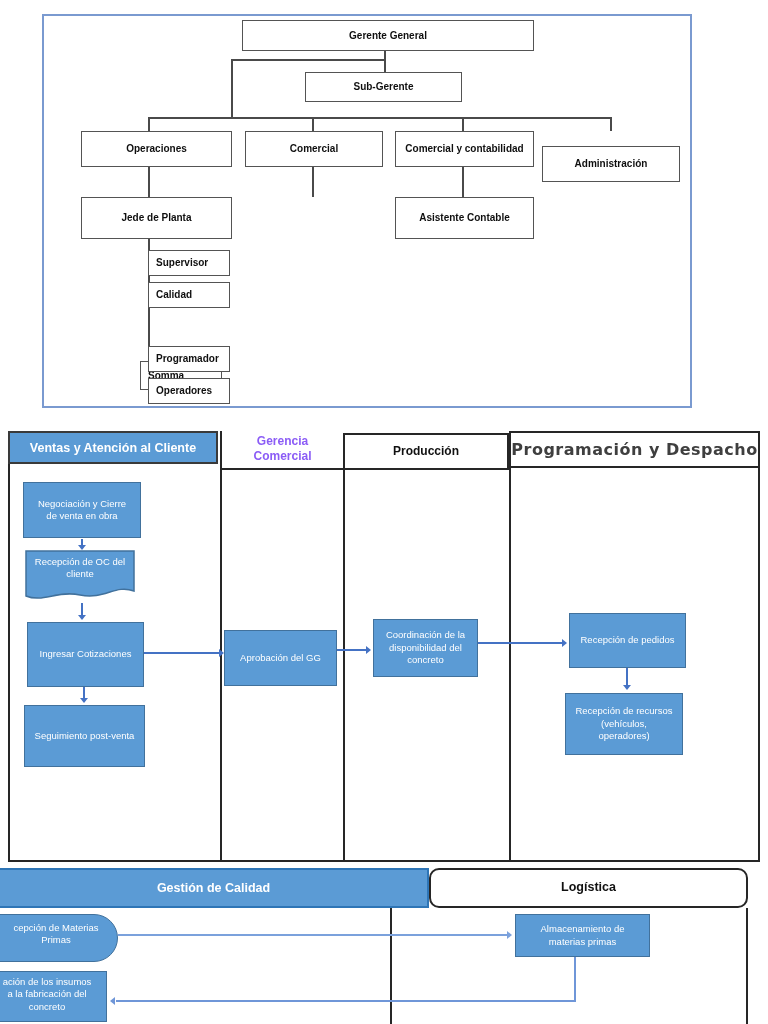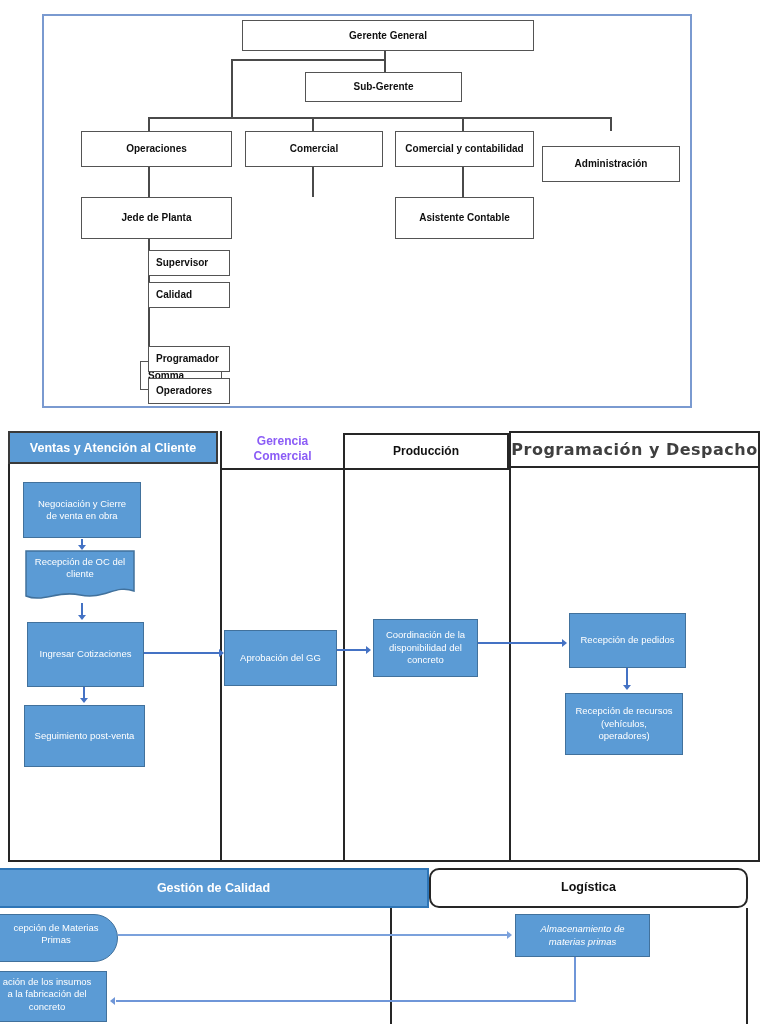--- a/index.html
+++ b/index.html
@@ -149,21 +149,21 @@
     <div class="gestion-head" style="left:0px;top:868px;width:429px;height:40px;">Gestión de Calidad</div>
     <div class="lane-head-white" style="left:429px;top:868px;width:319px;height:40px;font-size:12.5px;border-radius:10px;">Logística</div>
 
     <div class="lane-line" style="left:390px;top:908px;width:2px;height:116px;"></div>
     <div class="lane-line" style="left:746px;top:908px;width:2px;height:116px;"></div>
 
     <div class="stadium" style="left:-40px;top:914px;width:158px;height:48px;"></div>
     <div class="overlay-text pre" style="left:0px;top:922px;width:112px;">cepción de Materias
 Primas</div>
 
-    <div class="step pre" style="left:515px;top:914px;width:135px;height:43px;font-style:italic;">Almacenamiento de
+    <div class="step pre" style="left:515px;top:914px;width:135px;height:43px;">Almacenamiento de
 materias primas</div>
 
     <div class="step" style="left:-60px;top:971px;width:167px;height:51px;"></div>
     <div class="overlay-text pre" style="left:0px;top:976px;width:94px;">ación de los insumos
 a la fabricación del
 concreto</div>
 
     <div class="arrow-lt" style="left:118px;top:934px;width:390px;height:1.5px;"></div>
     <div class="head-right lt" style="left:507px;top:931px;"></div>
 

